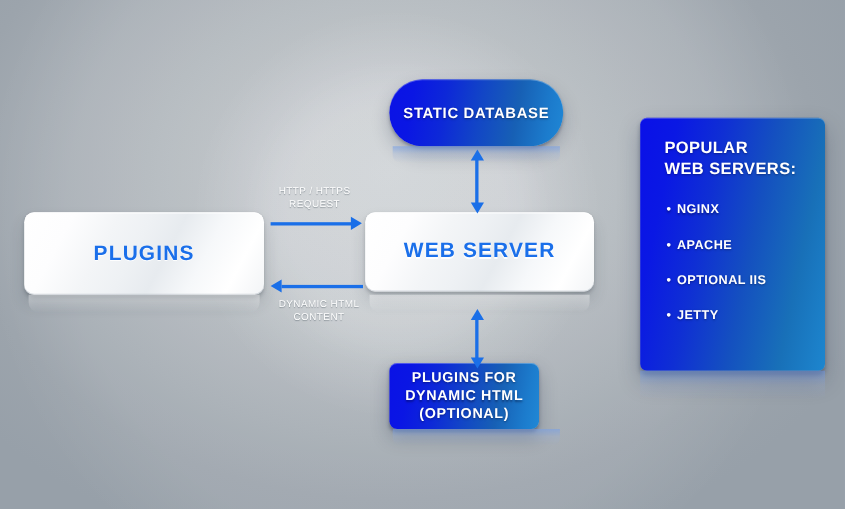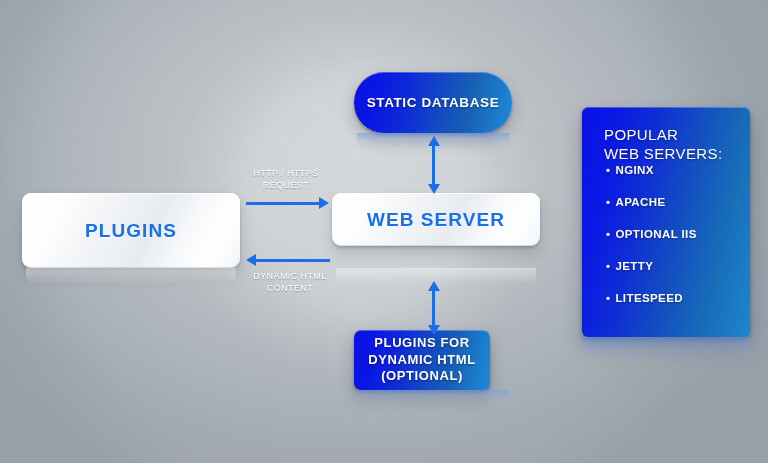--- a/index.html
+++ b/index.html
@@ -78,25 +78,25 @@
     background:linear-gradient(102deg,
       #0a10e8 0%, #0a18e4 16%, #0f2fd4 36%, #1450c0 58%, #1870b8 80%, #1d86cf 100%);
     box-shadow:
       0 3px 4px rgba(20,30,60,.34),
       0 10px 20px rgba(20,30,60,.26),
       inset 0 1px 0 rgba(255,255,255,.26);
     padding:18px 0 0 0;
     box-sizing:border-box;
   }
   #servers-panel .ptitle{
-    color:#fff;font-weight:normal;font-size:15px;line-height:1.28;
+    color:#fff;font-weight:bold;font-size:15px;line-height:1.28;
     letter-spacing:.025em;margin:0 0 0 22px;
     text-shadow:0 1px 2px rgba(0,0,40,.4);
   }
-  #servers-panel ul{list-style:none;margin:1px 0 0 0;padding:0;}
+  #servers-panel ul{list-style:none;margin:22px 0 0 0;padding:0;}
   #servers-panel li{
     color:#fff;font-weight:bold;font-size:11.5px;letter-spacing:.035em;
     margin:0 0 20px 24px;text-shadow:0 1px 2px rgba(0,0,40,.4);
   }
   #servers-panel li .dot{margin-right:5px;}
   #servers-refl{
     position:absolute;left:582px;top:337px;width:168px;height:26px;
     background:linear-gradient(to bottom,
       rgba(110,150,225,.55), rgba(150,172,215,.22) 50%, rgba(170,185,210,0) 100%);
     filter:blur(.5px);pointer-events:none;
@@ -123,21 +123,21 @@
 
 <div id="stage">
 
   <div id="rings"></div>
 
   <div class="silver" style="left:22px;top:193px;width:218px;height:75px;">
     <span class="lbl" style="font-size:19px;">PLUGINS</span>
   </div>
   <div class="silver-refl" style="left:26px;top:268px;width:210px;height:16px;"></div>
 
-  <div class="silver" style="left:332px;top:193px;width:208px;height:53px;">
+  <div class="silver" style="left:332px;top:193px;width:208px;height:72px;">
     <span class="lbl" style="font-size:19px;">WEB SERVER</span>
   </div>
   <div class="silver-refl" style="left:336px;top:268px;width:200px;height:16px;"></div>
 
   <div class="blue" style="left:354px;top:72px;width:158px;height:61px;border-radius:30px;">
     <span class="lbl" style="font-size:13.5px;">STATIC
 DATABASE</span>
   </div>
   <div class="blue-refl" style="left:357px;top:133px;width:152px;height:15px;"></div>
 
@@ -167,18 +167,17 @@
   <div class="arrow-head head-down" style="left:428px;top:325px;"></div>
 
   <div id="servers-panel">
     <div class="ptitle" style="white-space:pre-line;">POPULAR
 WEB SERVERS:</div>
     <ul>
       <li><span class="dot">•</span><span>NGINX</span></li>
       <li><span class="dot">•</span><span>APACHE</span></li>
       <li><span class="dot">•</span><span>OPTIONAL IIS</span></li>
       <li><span class="dot">•</span><span>JETTY</span></li>
-      <li><span class="dot">•</span><span>LITESPEED</span></li>
     </ul>
   </div>
   <div id="servers-refl"></div>
 
 </div>
 
 </body></html>

